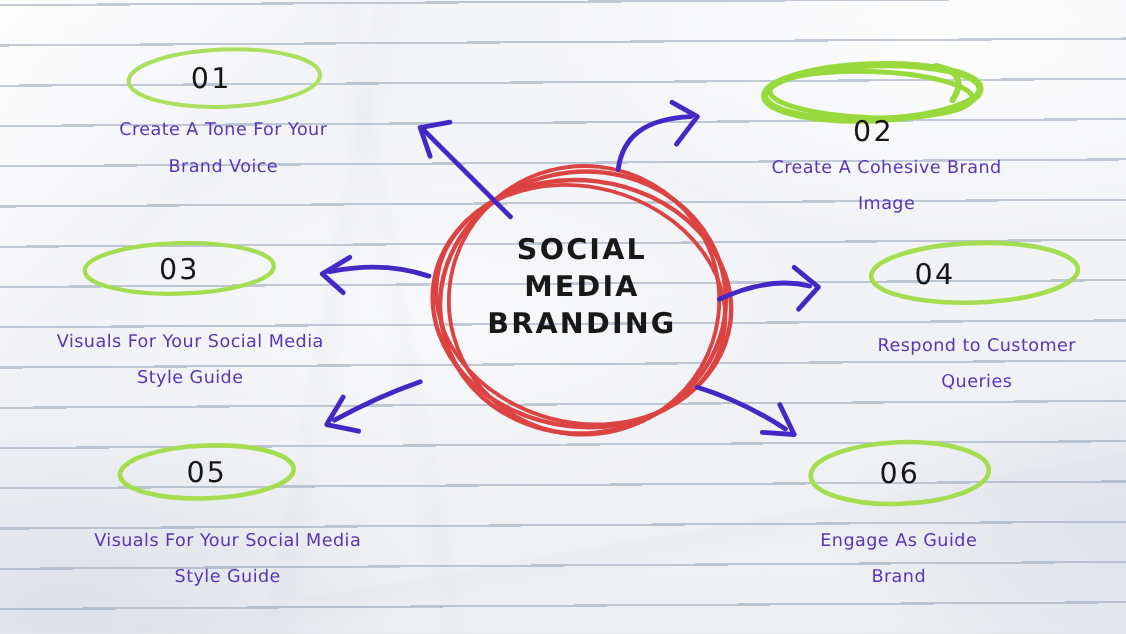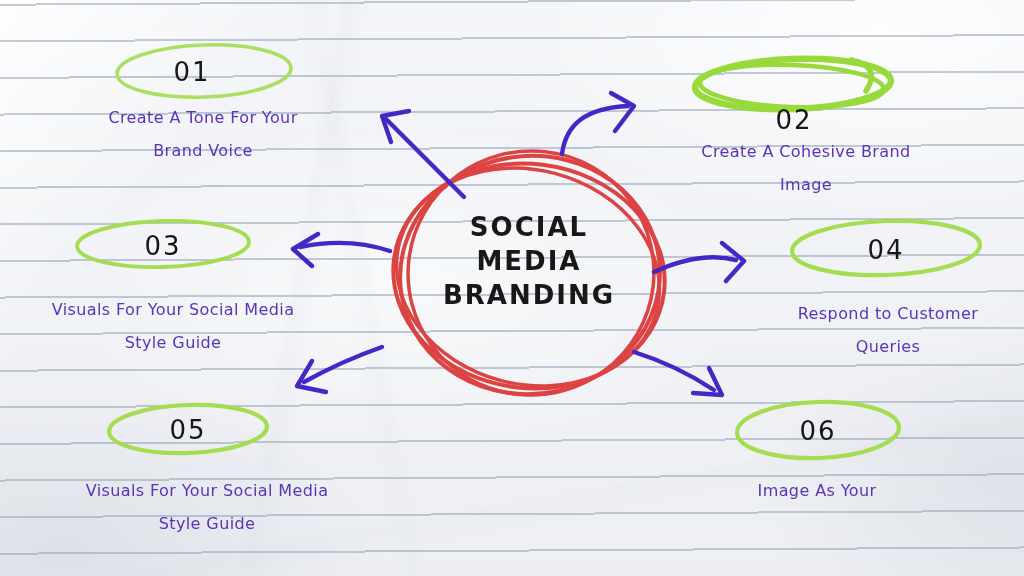--- a/index.html
+++ b/index.html
@@ -50,21 +50,21 @@
   .label span{display:block;}
   .l1{left:23px;top:101px;width:360px;}
   .l2{left:626px;top:135px;width:360px;}
   .l3{left:-3px;top:293px;width:352px;}
   .l4{left:718px;top:297px;width:340px;}
   .l5{left:17px;top:474px;width:380px;}
   .l6{left:667px;top:474px;width:300px;}
   .n1{left:192px;top:72px;}
   .n2{left:794px;top:88px;margin-top:32px;}
   .n3{left:163px;top:246px;}
-  .n4{left:886px;top:250px;}
+  .n4{left:850px;top:250px;}
   .n5{left:188px;top:430px;}
   .n6{left:818px;top:431px;}
 </style>
 </head>
 <body>
 
 <div class="stage">
   <div class="paper"></div>
   <div class="creases"></div>
   <div class="rules"></div>
@@ -144,15 +144,16 @@
   </div>
   <div class="label l4">
     <span>Respond to Customer</span>
     <span>Queries</span>
   </div>
   <div class="label l5">
     <span>Visuals For Your Social Media</span>
     <span>Style Guide</span>
   </div>
   <div class="label l6">
-    <span>Image As Your</span>
+    <span>Engage As Guide</span>
+    <span>Brand</span>
   </div>
 </div>
 
 </body></html>

